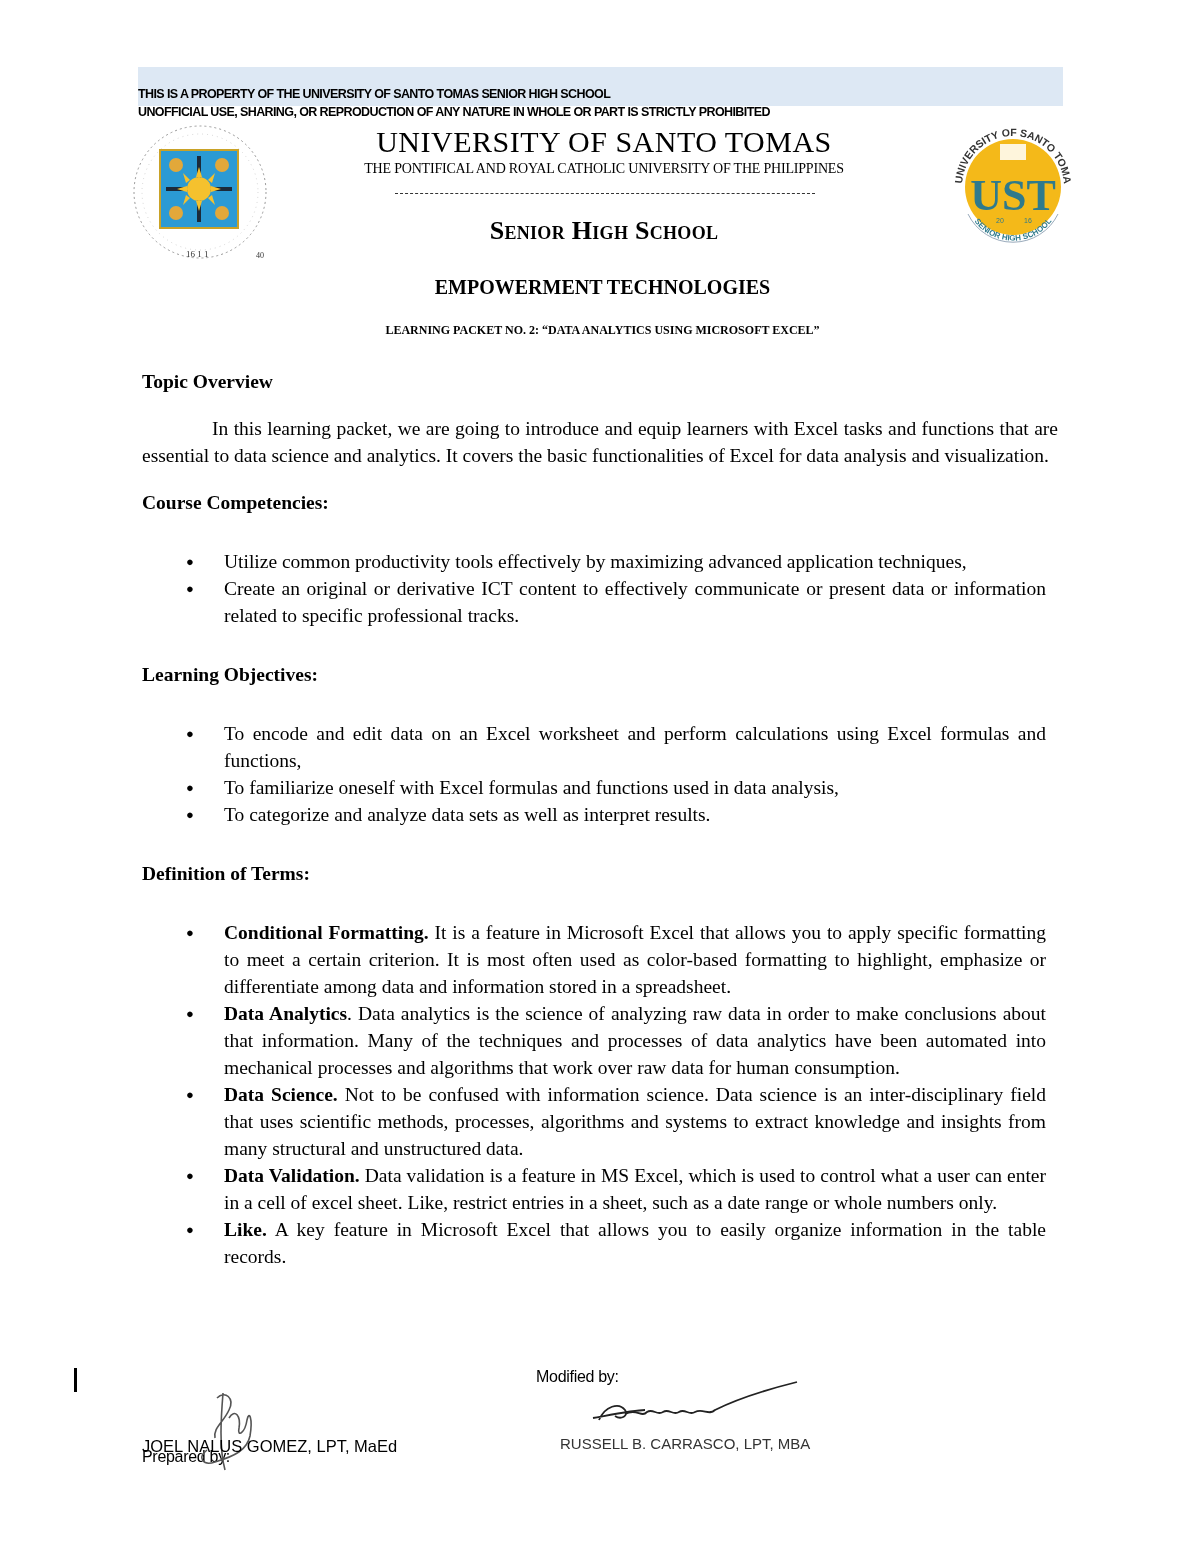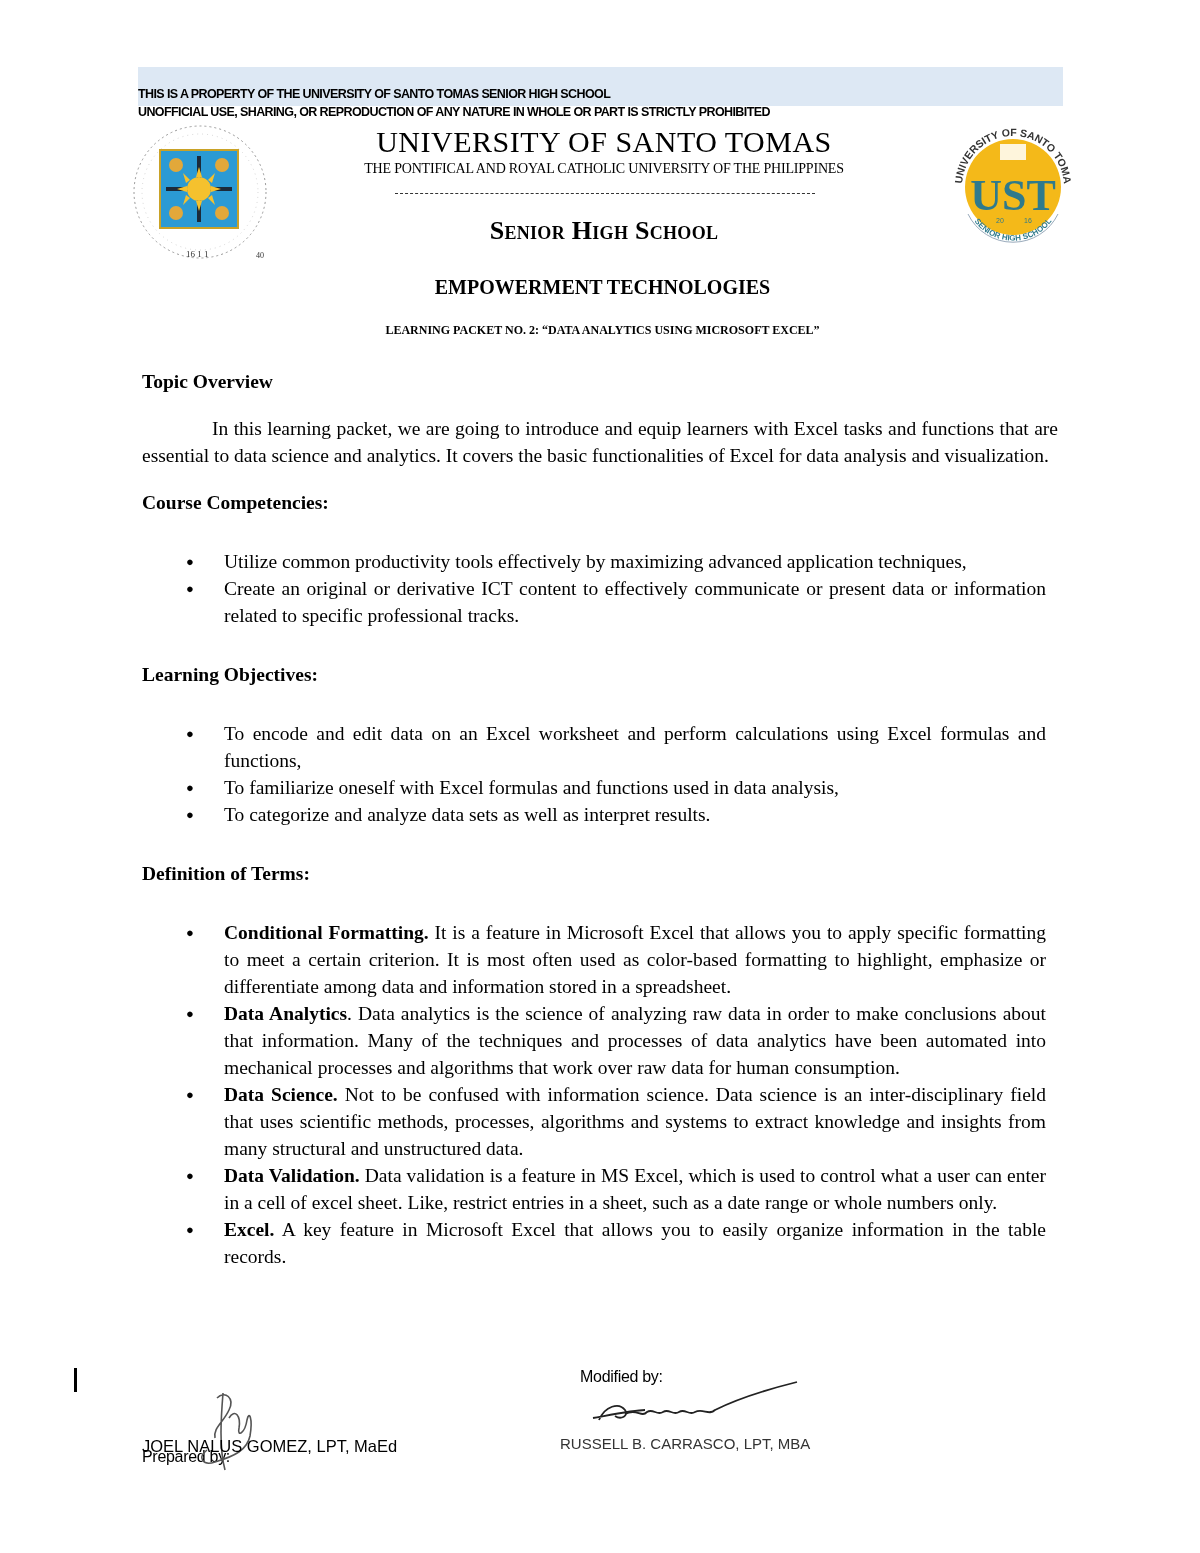--- a/index.html
+++ b/index.html
@@ -40,21 +40,21 @@
   .term { font-weight: bold; }
 
   .cursor-bar { position: absolute; left: 74px; top: 1368px; width: 3px; height: 24px; background: #000; }
 
   .prep-label { position: absolute; left: 142px; top: 1448px; font-size: 16px;
                 font-family: "Liberation Sans", "DejaVu Sans", sans-serif; letter-spacing: -0.3px; }
   .prep-name { position: absolute; left: 142px; top: 1437px; font-size: 16.5px;
                font-family: Liberation Sans, sans-serif; }
   .sig-left { position: absolute; left: 195px; top: 1388px; width: 80px; height: 85px; }
 
-  .mod-label { position: absolute; left: 580px; top: 1368px; font-size: 16px;
+  .mod-label { position: absolute; left: 536px; top: 1368px; font-size: 16px;
                font-family: "Liberation Sans", "DejaVu Sans", sans-serif; letter-spacing: -0.3px; }
   .mod-name { position: absolute; left: 560px; top: 1435px; font-size: 15px; color: #333;
               font-family: "Liberation Sans", "DejaVu Sans", sans-serif; }
   .sig-right { position: absolute; left: 585px; top: 1380px; width: 220px; height: 55px; }
 </style>
 </head>
 <body>
 
 <div class="banner">
   <div>THIS IS A PROPERTY OF THE UNIVERSITY OF SANTO TOMAS SENIOR HIGH SCHOOL</div>
@@ -133,21 +133,21 @@
   </ul>
   <div class="gap-s"></div>
 
   <h3>Definition of Terms:</h3>
   <div class="gap-h"></div>
   <ul class="list">
     <li><span class="term">Conditional Formatting.</span><span>  It is a feature in Microsoft Excel that allows you to apply specific formatting to meet a certain criterion.  It is most often used as color-based formatting to highlight, emphasize or differentiate among data and information stored in a spreadsheet.</span></li>
     <li><span class="term">Data Analytics</span><span>. Data analytics is the science of analyzing raw data in order to make conclusions about that information. Many of the techniques and processes of data analytics have been automated into mechanical processes and algorithms that work over raw data for human consumption.</span></li>
     <li><span class="term">Data Science.</span><span> Not to be confused with information science. Data science is an inter-disciplinary field that uses scientific methods, processes, algorithms and systems to extract knowledge and insights from many structural and unstructured data.</span></li>
     <li><span class="term">Data Validation.</span><span>  Data validation is a feature in MS Excel, which is used to control what a user can enter in a cell of excel sheet. Like, restrict entries in a sheet, such as a date range or whole numbers only.</span></li>
-    <li><span class="term">Excel.</span><span>  A key feature in Microsoft Excel that allows you to easily organize information in the table records.</span></li>
+    <li><span class="term">Like.</span><span>  A key feature in Microsoft Excel that allows you to easily organize information in the table records.</span></li>
   </ul>
 </div>
 
 <div class="cursor-bar"></div>
 
 <div class="prep-label">Prepared by:</div>
 <svg class="sig-left" viewBox="0 0 80 85">
   <path d="M22 10 C30 2, 40 10, 34 22 C28 35, 18 40, 20 50 M28 5 C26 30, 24 60, 30 82 M34 30 C40 20, 46 28, 44 40 C42 50, 50 45, 52 32 C54 22, 58 30, 55 48 C52 62, 40 68, 20 74 C8 78, 2 70, 12 62" fill="none" stroke="#555" stroke-width="1.6"></path>
 </svg>
 <div class="prep-name">JOEL NALUS GOMEZ, LPT, MaEd</div>

